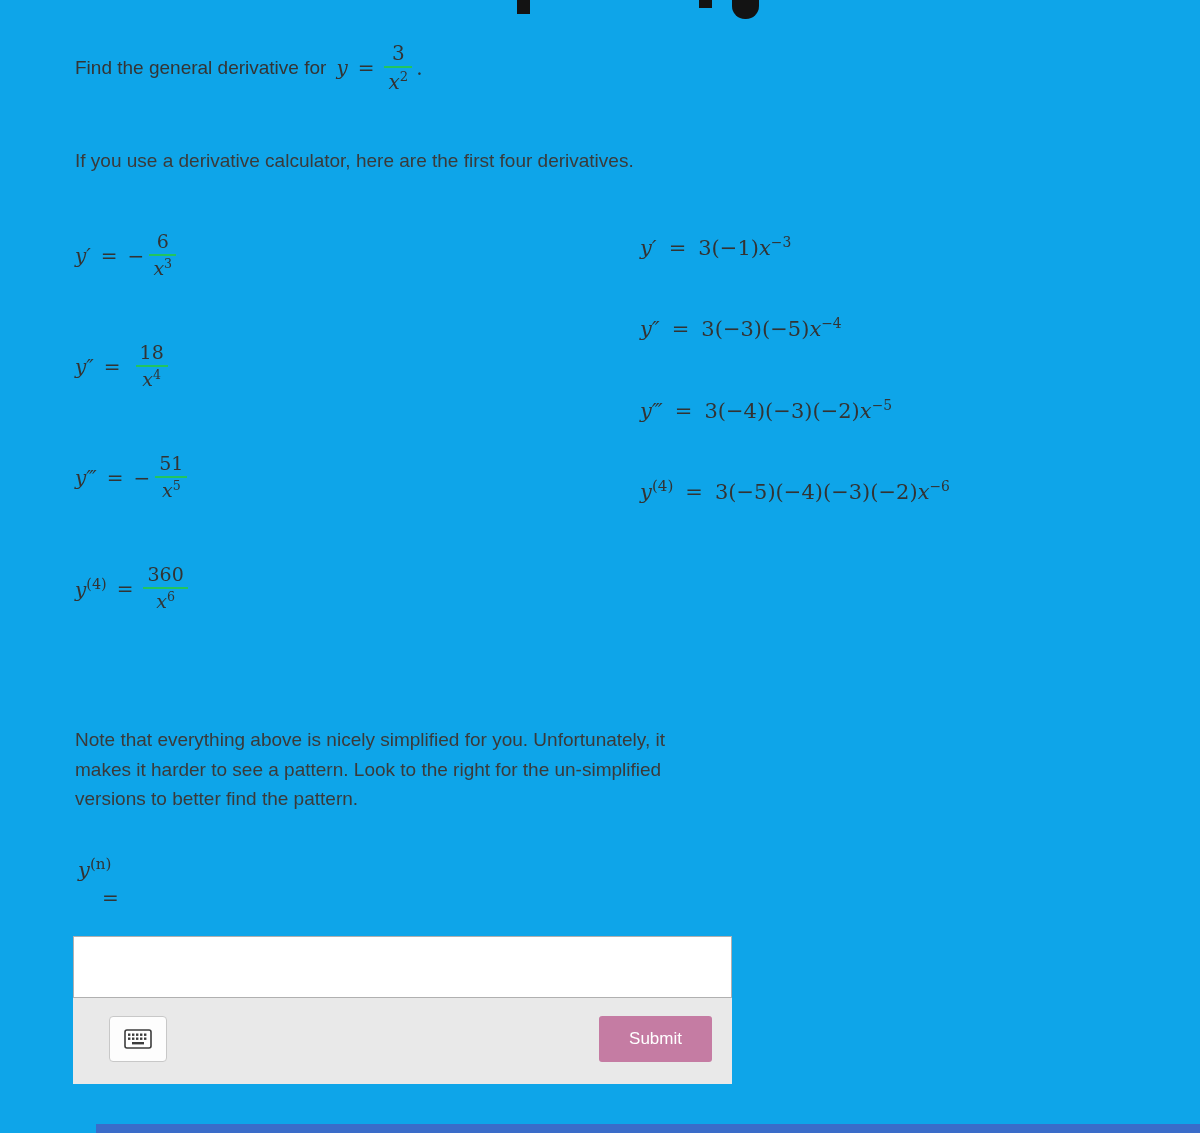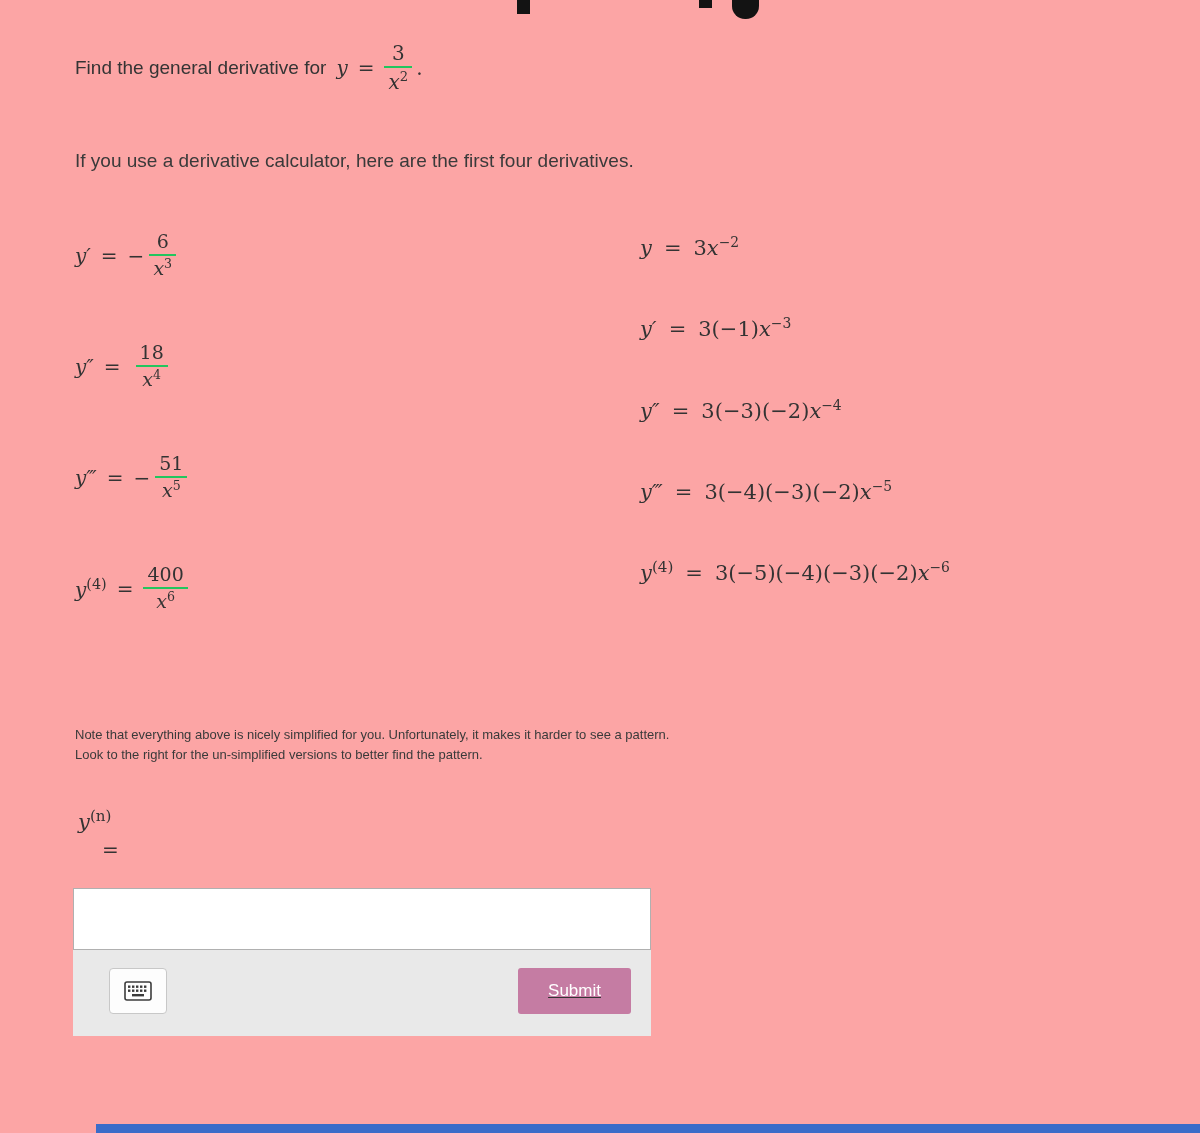--- a/index.html
+++ b/index.html
@@ -1,17 +1,17 @@
 <!DOCTYPE html>
 <html><head>
 <meta charset="utf-8">
 <style>
   * { margin:0; padding:0; box-sizing:border-box; }
   body { font-family:"Liberation Sans", sans-serif; background:#ffffff; color:#343434; }
-  .page { position:relative; width:1200px; height:1133px; background:#fca5a5; overflow:hidden; }
+  .page { position:relative; width:1200px; height:1133px; background:#0ea5e9; overflow:hidden; }
 
   
   .frag { position:absolute; top:0; background:#131313; }
   .frag1 { left:517px; width:13px; height:14px; }
   .frag2 { left:699px; width:13px; height:8px; }
   .frag3 { left:732px; width:27px; height:19px; border-radius:0 0 13px 13px; }
 
   .math { font-family:"DejaVu Serif","Liberation Serif",serif; color:#333; }
   .var { font-style:italic; }
   sup { font-size:0.66em; }
@@ -30,26 +30,26 @@
   .body-text { margin:52px 0 0 75px; width:605px; font-size:19px; line-height:1.55; color:#3a3a3a; }
 
   .columns { display:flex; align-items:flex-start; margin:56px 0 0 75px; }
   .left-col { width:565px; }
   .mrow { display:flex; align-items:center; font-size:20px; margin-bottom:62px; }
   .mrow .frac { font-size:19px; }
   .right-col { padding-top:2px; }
   .right-row { font-size:21px; margin-bottom:52px; line-height:1.3; }
   .right-row .eq { margin:0 12px; }
 
-  .note-text { margin:50px 0 0 75px; width:600px; font-size:13px; line-height:1.55; color:#3a3a3a; }
+  .note-text { margin:50px 0 0 75px; width:600px; font-size:19px; line-height:1.55; color:#3a3a3a; }
 
   .ans-label { margin:42px 0 0 78px; font-size:21px; }
   .ans-eq { margin:4px 0 0 24px; font-size:20px; }
 
-  .answer-panel { width:578px; margin:26px 0 0 73px; background:#e9e9e9;text-decoration:underline; }
+  .answer-panel { width:659px; margin:26px 0 0 73px; background:#e9e9e9; }
   .answer-input { display:block; width:100%; height:62px; border:1px solid #b0b0b0; background:#fff; font-size:18px; padding:0 12px; font-family:"Liberation Sans",sans-serif; }
   .panel-buttons { display:flex; justify-content:space-between; align-items:center; padding:18px 20px 22px 36px; }
   .kb-button { width:58px; height:46px; background:#fdfdfd; border:1px solid #c8c8c8; border-radius:4px; display:flex; align-items:center; justify-content:center; cursor:pointer; }
   .submit-button { background:#c57ca3; color:#ffffff; border:none; border-radius:3px; padding:13px 30px; font-size:17px; font-family:"Liberation Sans",sans-serif; cursor:pointer; }
 
   .footer-bar { position:absolute; bottom:0; left:96px; right:0; height:9px; background:#3a6cc9; }
 </style>
 </head>
 <body>
 
@@ -104,39 +104,36 @@
         <span class="frac">
           <span class="num">51</span>
           <span class="den"><span class="var">x</span><sup>5</sup></span>
         </span>
       </div>
 
       <div class="mrow math">
         <span class="lhs"><span class="var">y</span><sup class="paren-sup">(4)</sup></span>
         <span class="eq">=</span>
         <span class="frac">
-          <span class="num">400</span>
+          <span class="num">360</span>
           <span class="den"><span class="var">x</span><sup>6</sup></span>
         </span>
       </div>
 
     </div>
 
     <div class="right-col">
 
-      <div class="right-row math">
-        <span class="var">y</span><span class="eq">=</span><span>3</span><span class="var">x</span><sup>−2</sup>
-      </div>
 
       <div class="right-row math">
         <span class="var">y′</span><span class="eq">=</span><span>3(−1)</span><span class="var">x</span><sup>−3</sup>
       </div>
 
       <div class="right-row math">
-        <span class="var">y″</span><span class="eq">=</span><span>3(−3)(−2)</span><span class="var">x</span><sup>−4</sup>
+        <span class="var">y″</span><span class="eq">=</span><span>3(−3)(−5)</span><span class="var">x</span><sup>−4</sup>
       </div>
 
       <div class="right-row math">
         <span class="var">y‴</span><span class="eq">=</span><span>3(−4)(−3)(−2)</span><span class="var">x</span><sup>−5</sup>
       </div>
 
       <div class="right-row math">
         <span class="var">y</span><sup class="paren-sup">(4)</sup><span class="eq">=</span><span>3(−5)(−4)(−3)(−2)</span><span class="var">x</span><sup>−6</sup>
       </div>
 

